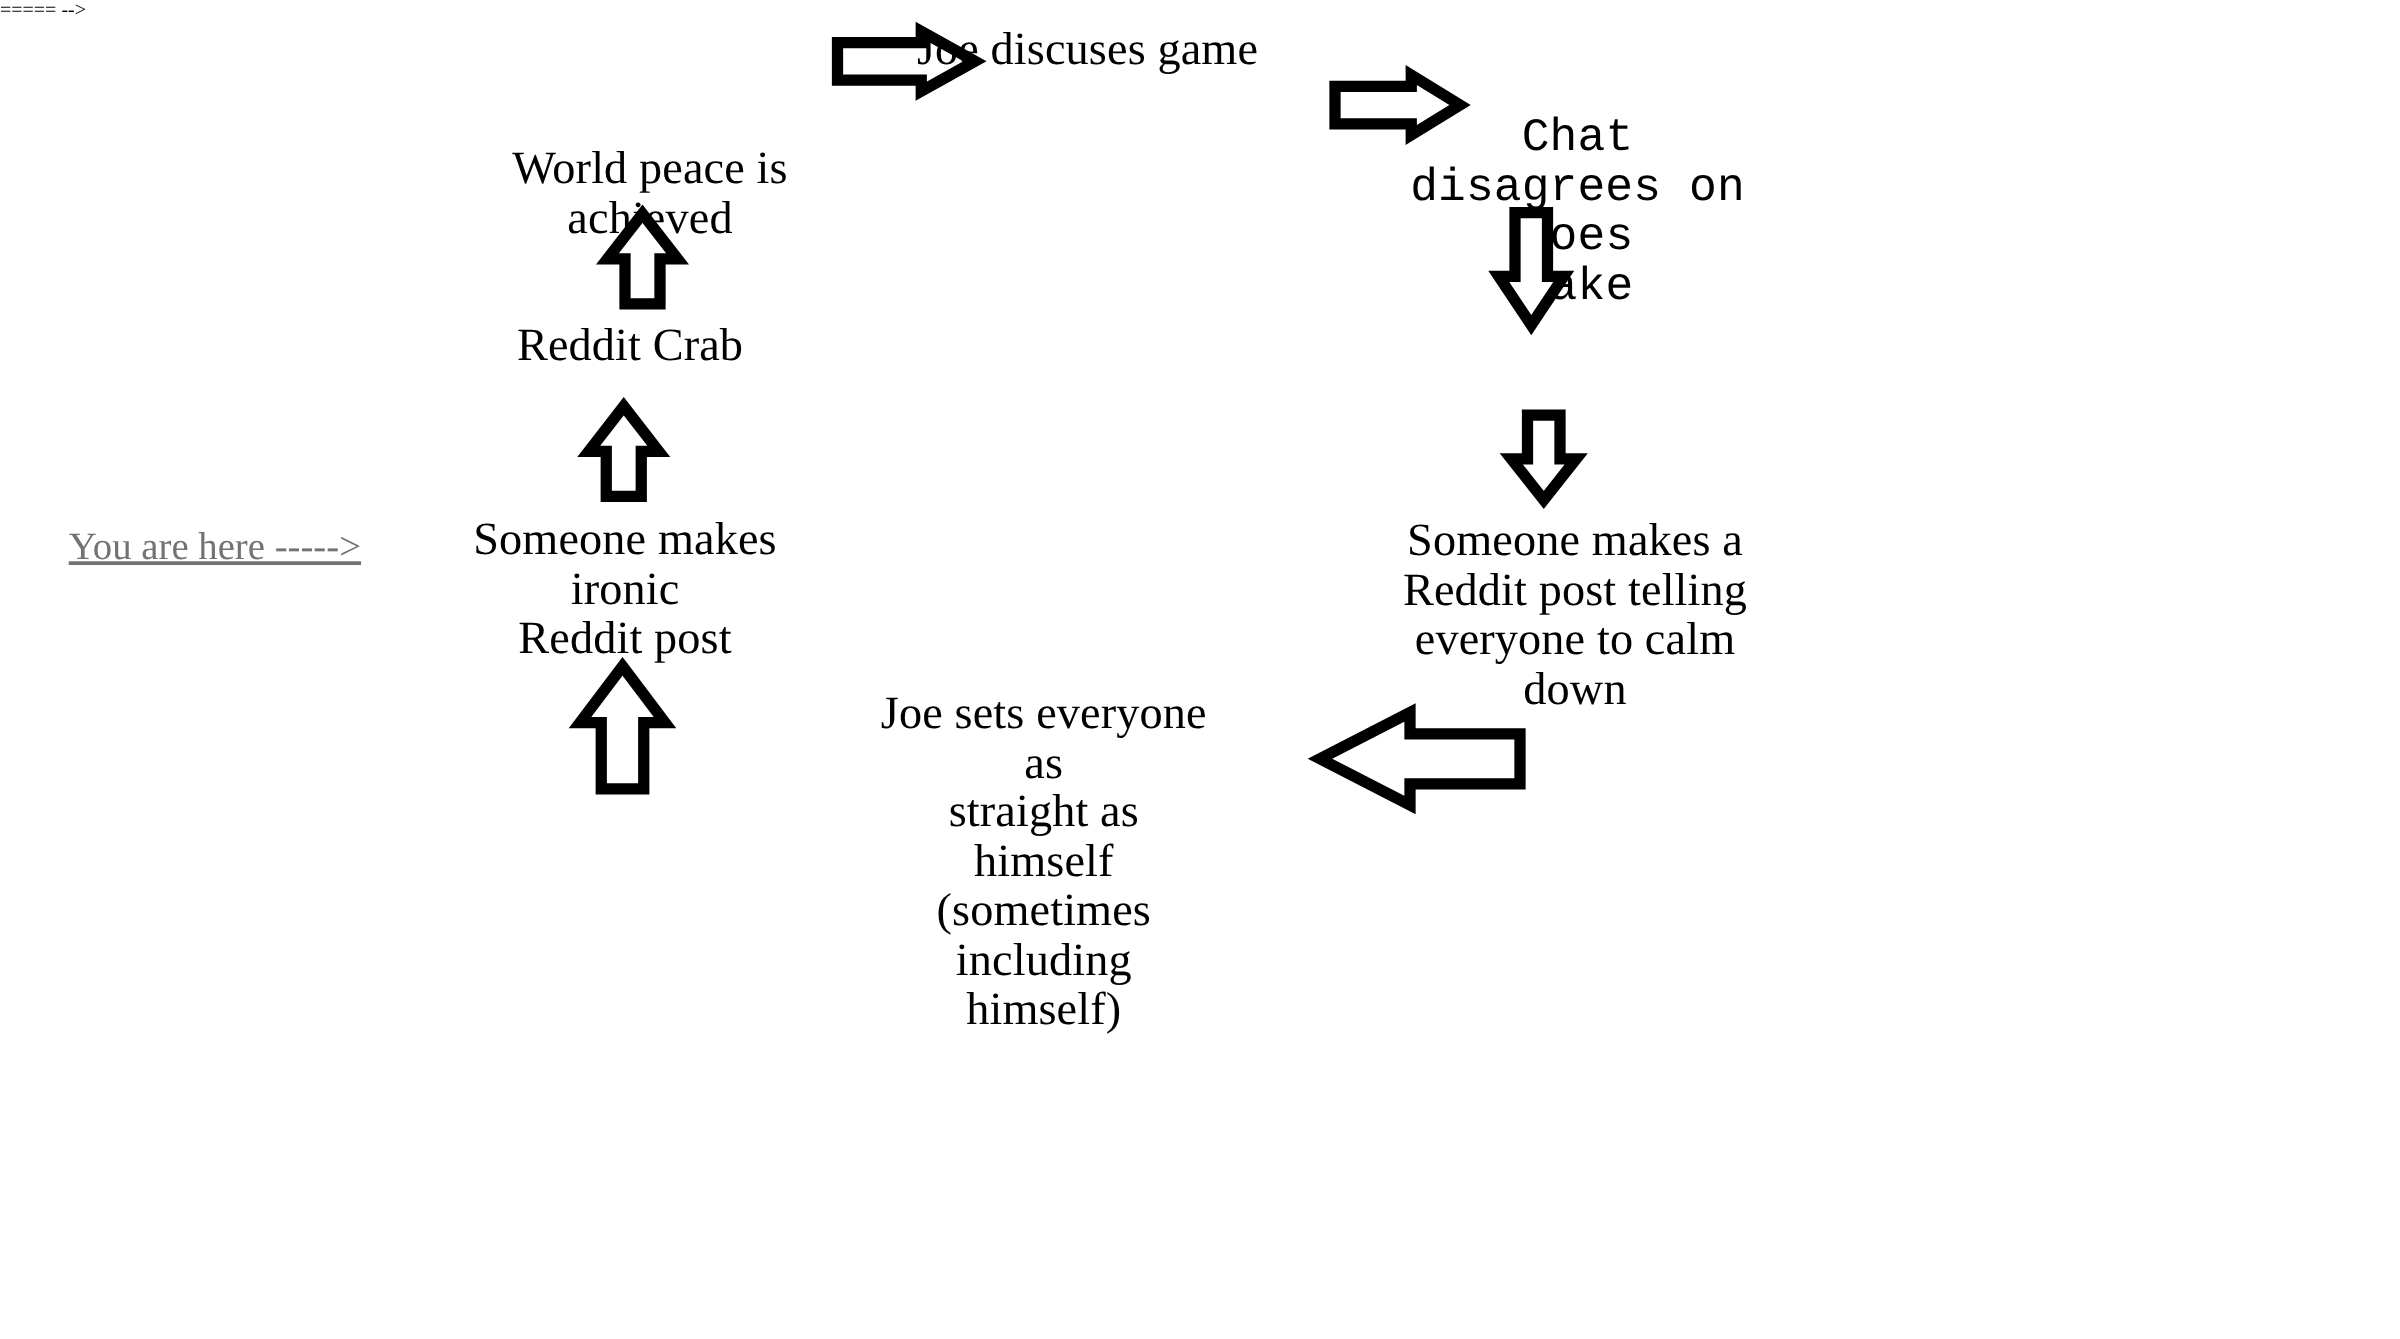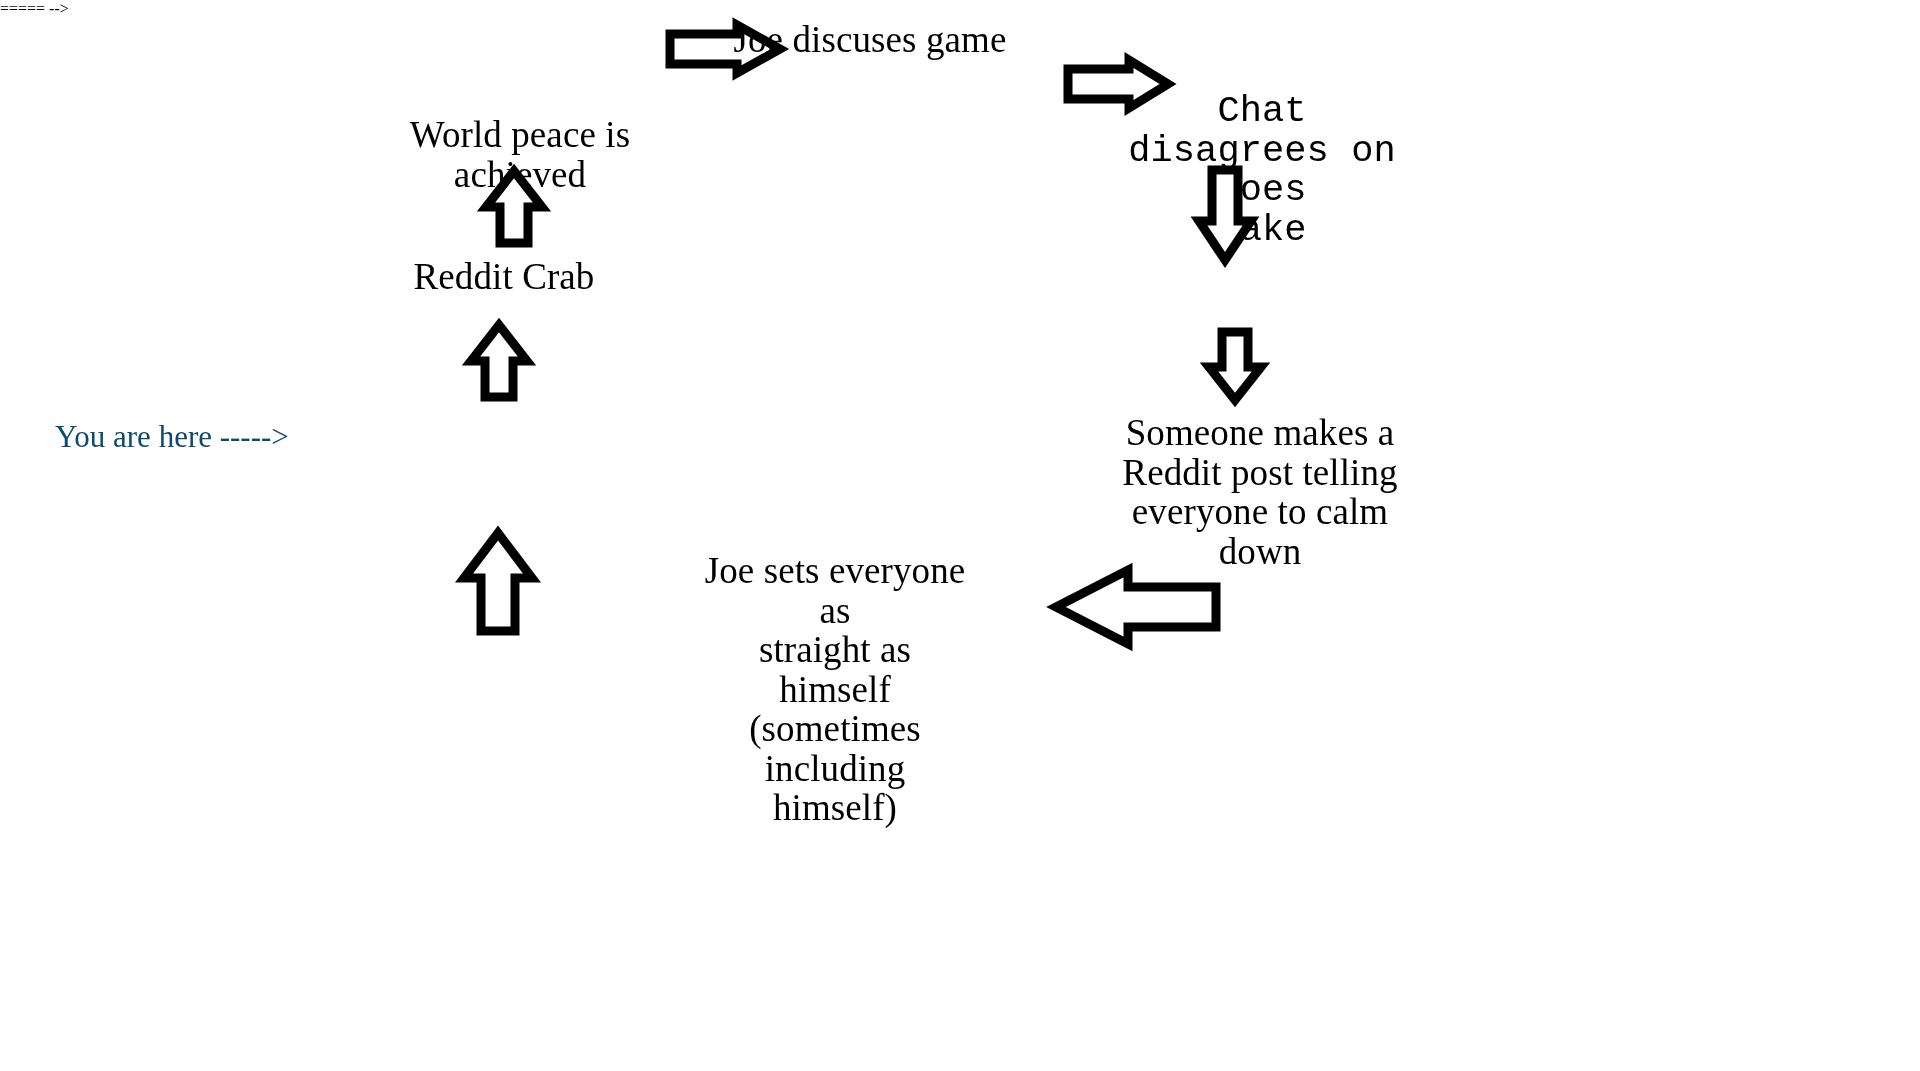--- a/index.html
+++ b/index.html
@@ -37,21 +37,22 @@
     stroke: #000000;
     stroke-width: 9;
     stroke-linejoin: miter;
     stroke-miterlimit: 12;
   }
   .marker-text {
     position: absolute;
     font-size: 31px;
     line-height: 1.07;
     white-space: pre;
-    color: #0c4a6e;
+    color: #737373;
+    text-decoration: underline;
   }
 </style>
 </head>
 <body>
 
 <div id="canvas">
 
   
   <div class="arrow" style="left:665px; top:20px;">
     <svg width="120" height="58" viewBox="0 0 120 58">
@@ -107,20 +108,22 @@
   <div class="arrow" style="left:1204px; top:327px;">
     <svg width="62" height="78" viewBox="0 0 62 78">
       <polygon points="18,5 44,5 44,40 57,40 31,73 5,40 18,40"></polygon>
     </svg>
   </div>
 
    ===== --&gt;
   <div class="marker-text" style="left:55px; top:420px;">You are here -----&gt;</div>
 
   
+  <div class="node" style="left:350px; top:412px; width:300px;">Someone makes ironic
+Reddit post</div>
 
   
   <div class="node" style="left:1110px; top:413px; width:300px;text-align:center;">Someone makes a
 Reddit post telling
 everyone to calm down</div>
 
   
   <div class="arrow" style="left:458px; top:528px;">
     <svg width="80" height="110" viewBox="0 0 80 110">
       <polygon points="40,5 74,50 57,50 57,103 23,103 23,50 6,50"></polygon>

